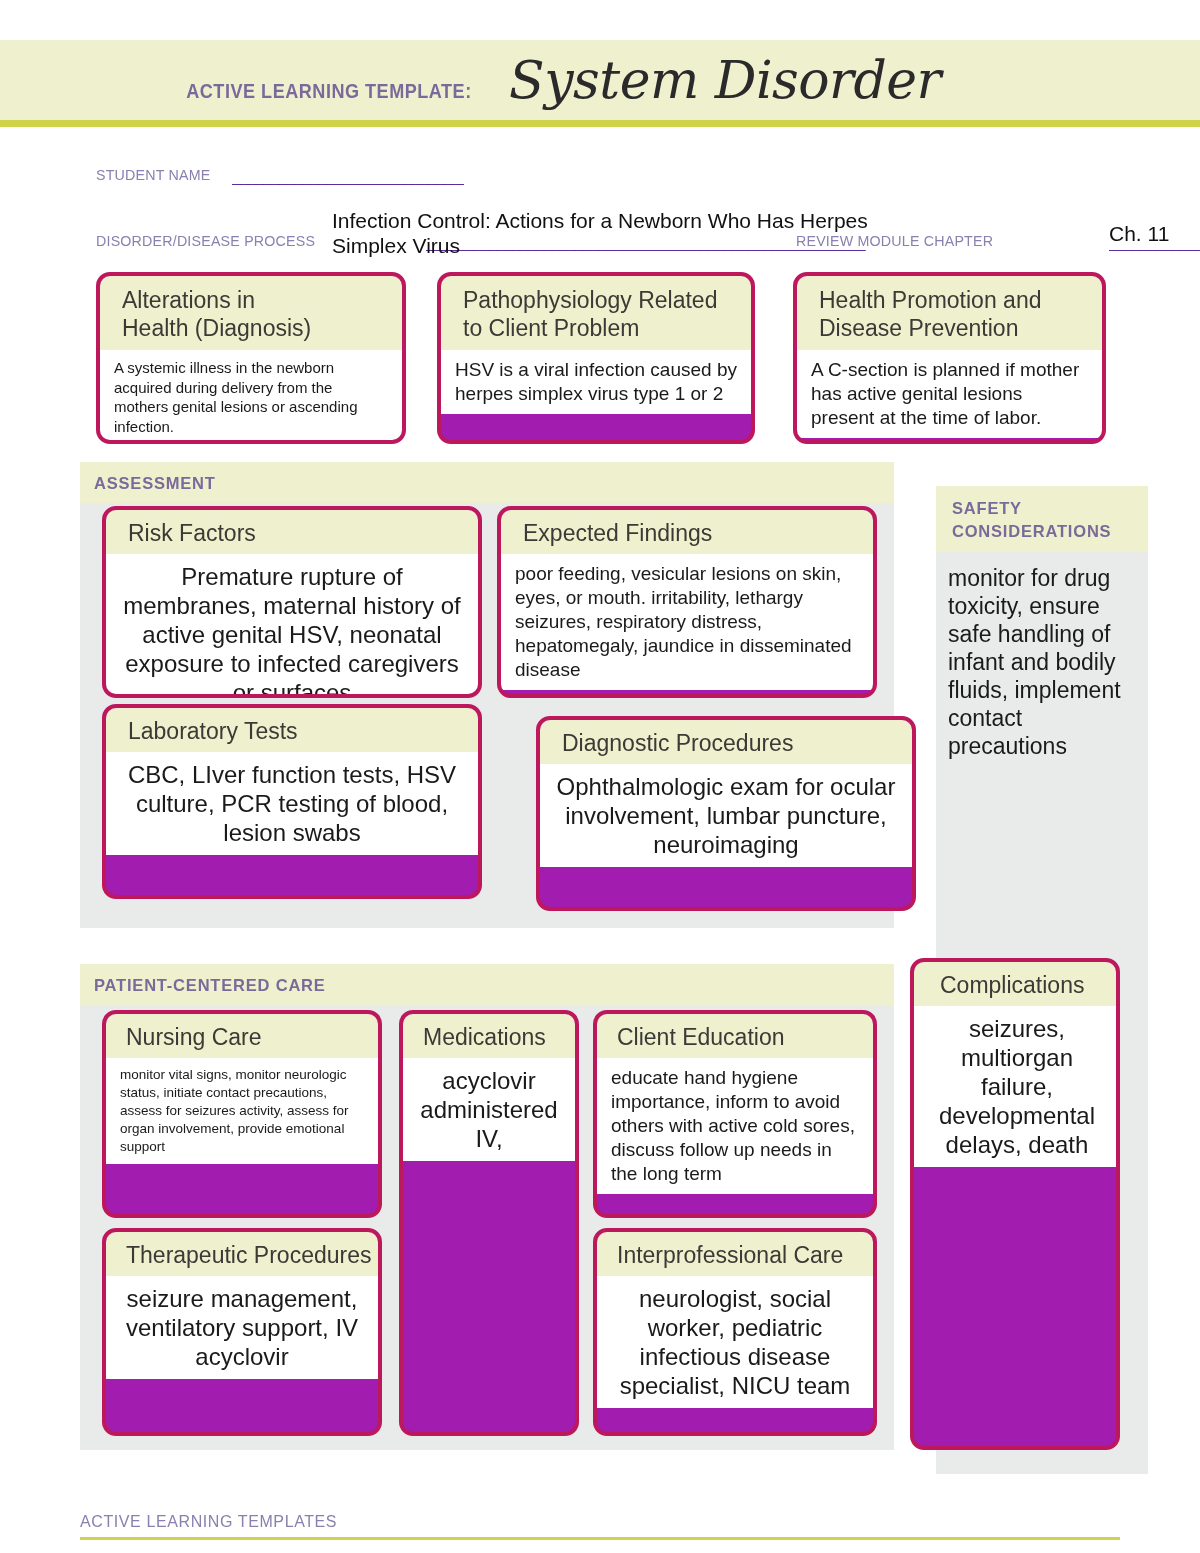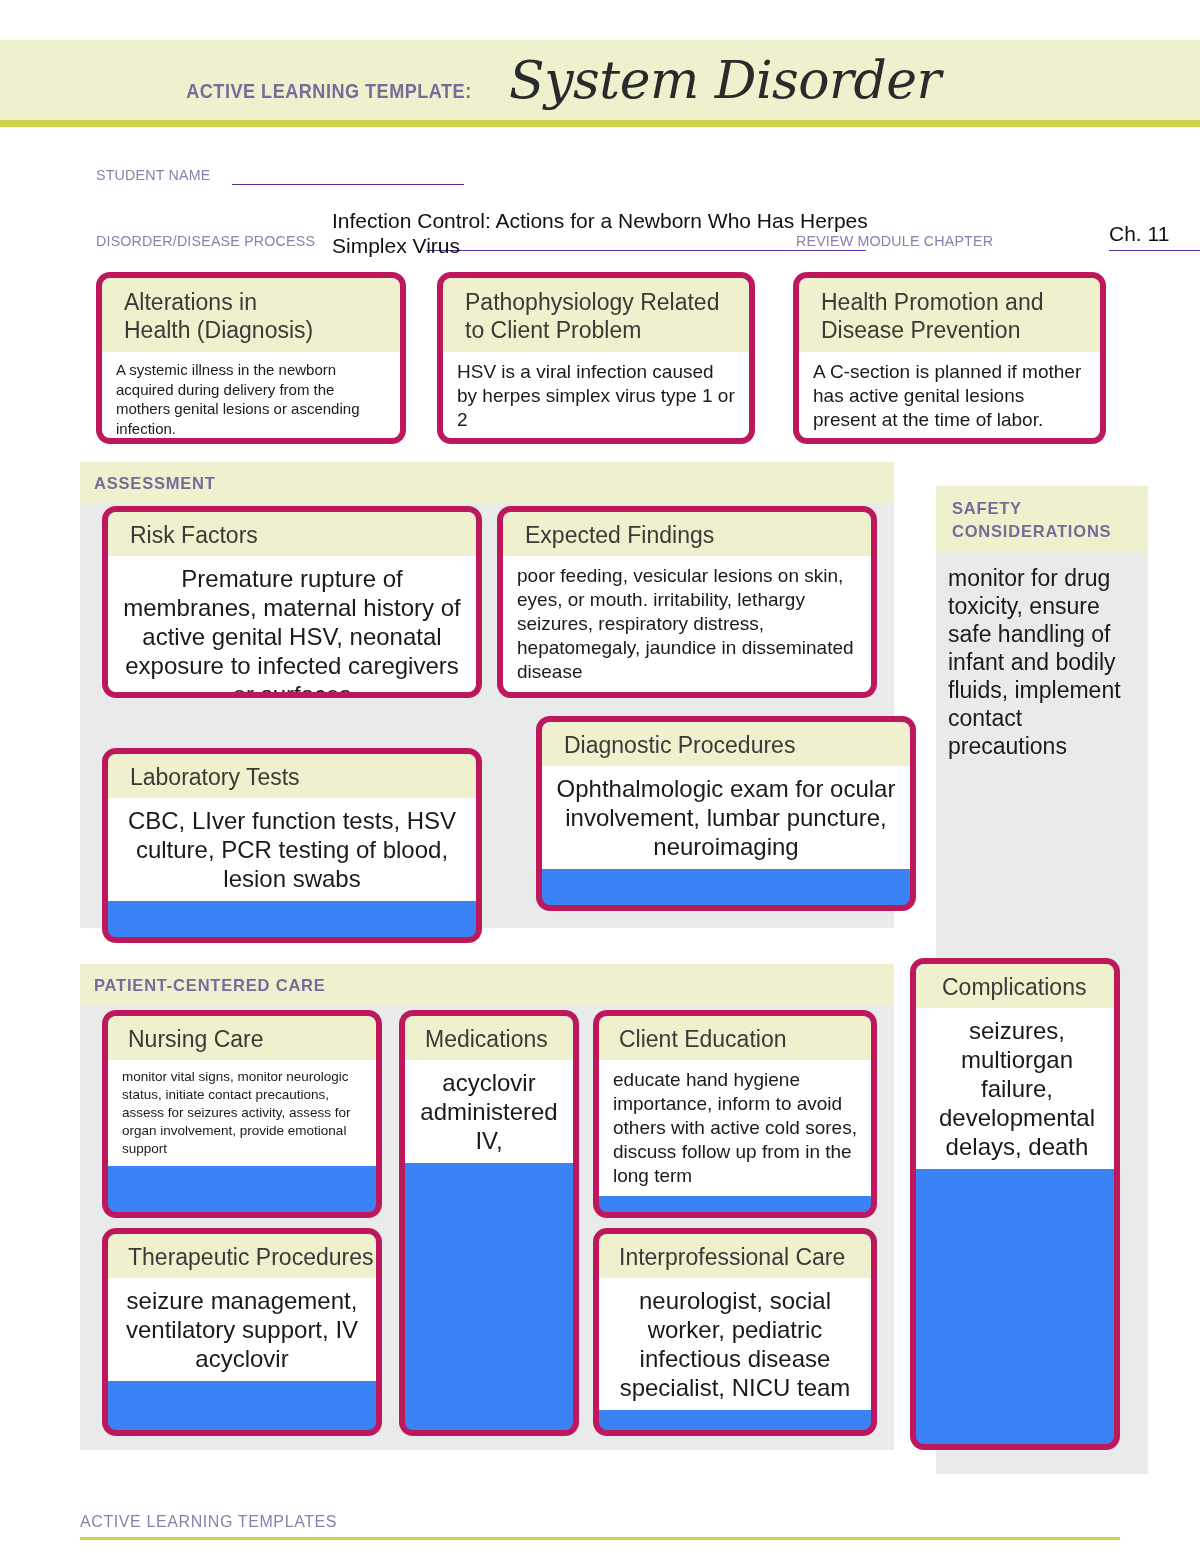--- a/index.html
+++ b/index.html
@@ -98,22 +98,22 @@
   #disorder-dashes { left: 330px; top: 46px; width: 455px; }
   #disorder-value { left: 236px; top: 20px; width: 600px; white-space: normal; }
 
   #chapter-label { left: 700px; top: 44px; }
   #chapter-dashes { left: 1013px; top: 46px; width: 92px; }
   #chapter-value { left: 1013px; top: 33px; }
 
   
   .card {
     position: absolute;
-    background: #3b82f6;
-    border: 6px solid #be185d;
+    background: #a21caf;
+    border: 4px solid #be185d;
     border-radius: 14px;
     box-sizing: border-box;
     overflow: hidden;
   }
   .card-head {
     background: #eff0cd;
     box-sizing: border-box;
     padding: 9px 0 7px 22px;
     font-size: 23px;
     line-height: 28px;
@@ -148,21 +148,21 @@
     font-size: 16.5px;
     font-weight: bold;
     letter-spacing: 0.8px;
     color: #7a6a9b;
     padding: 11px 0 9px 14px;
     line-height: 21px;
   }
   #panel-assessment { left: 80px; top: 462px; width: 814px; height: 466px; }
   #card-risk        { left: 102px; top: 506px; width: 380px; height: 192px; }
   #card-findings    { left: 497px; top: 506px; width: 380px; height: 192px; }
-  #card-labs        { left: 102px; top: 748px; width: 380px; height: 195px; }
+  #card-labs        { left: 102px; top: 704px; width: 380px; height: 195px; }
   #card-diagnostic  { left: 497px; top: 716px; width: 380px; height: 195px; margin-left: 39px; }
 
   
   #panel-safety { left: 936px; top: 462px; width: 212px; height: 988px; margin-top: 24px; }
   #panel-safety .panel-head {
     padding-left: 16px;
     line-height: 23px;
   }
   #safety-text {
     padding: 12px 10px 0 12px;
@@ -305,21 +305,21 @@
   <div class="card-body body-xs">monitor vital signs, monitor neurologic status, initiate contact precautions, assess for seizures activity, assess for organ involvement, provide emotional support</div>
 </div>
 
 <div class="card" id="card-medications">
   <div class="card-head">Medications</div>
   <div class="card-body body-lg">acyclovir administered IV,</div>
 </div>
 
 <div class="card" id="card-education">
   <div class="card-head">Client Education</div>
-  <div class="card-body body-md">educate hand hygiene importance, inform to avoid others with active cold sores, discuss follow up from in the long term</div>
+  <div class="card-body body-md">educate hand hygiene importance, inform to avoid others with active cold sores, discuss follow up needs in the long term</div>
 </div>
 
 <div class="card" id="card-therapeutic">
   <div class="card-head">Therapeutic Procedures</div>
   <div class="card-body body-lg">seizure management, ventilatory support, IV acyclovir</div>
 </div>
 
 <div class="card" id="card-interprof">
   <div class="card-head">Interprofessional Care</div>
   <div class="card-body body-lg">neurologist, social worker, pediatric infectious disease specialist, NICU team</div>

